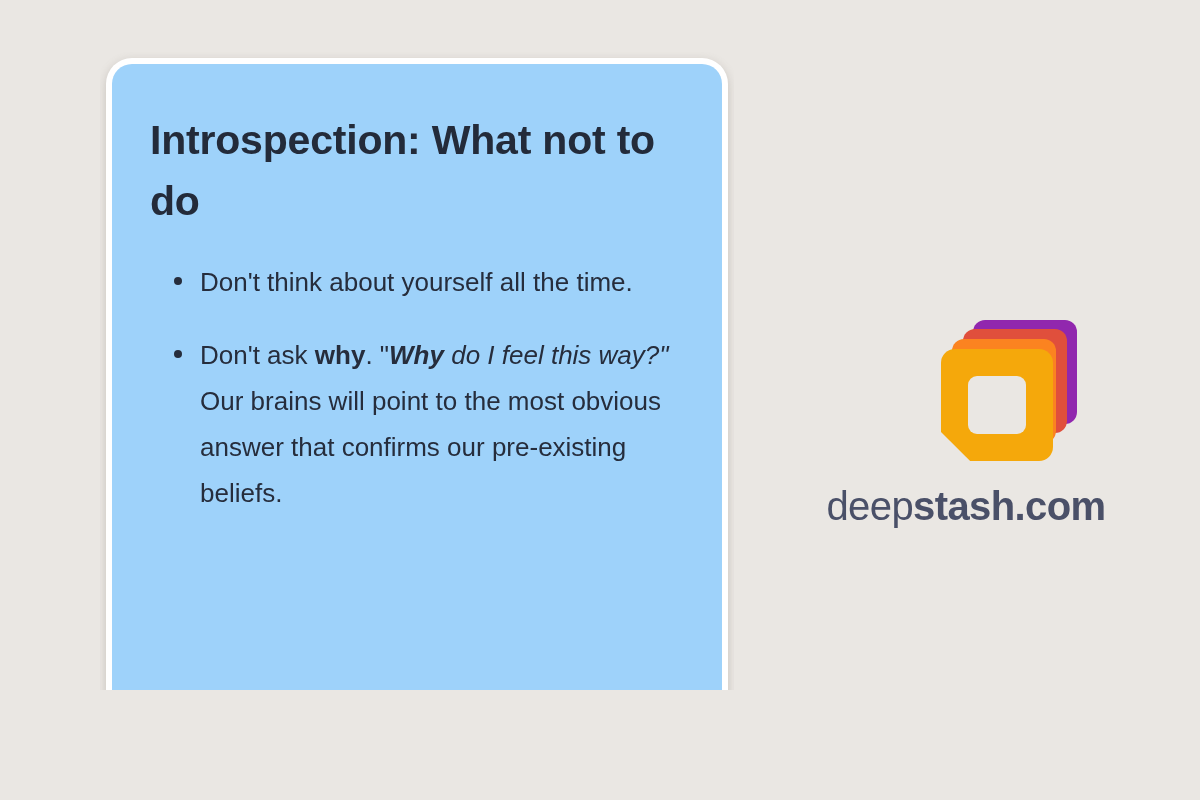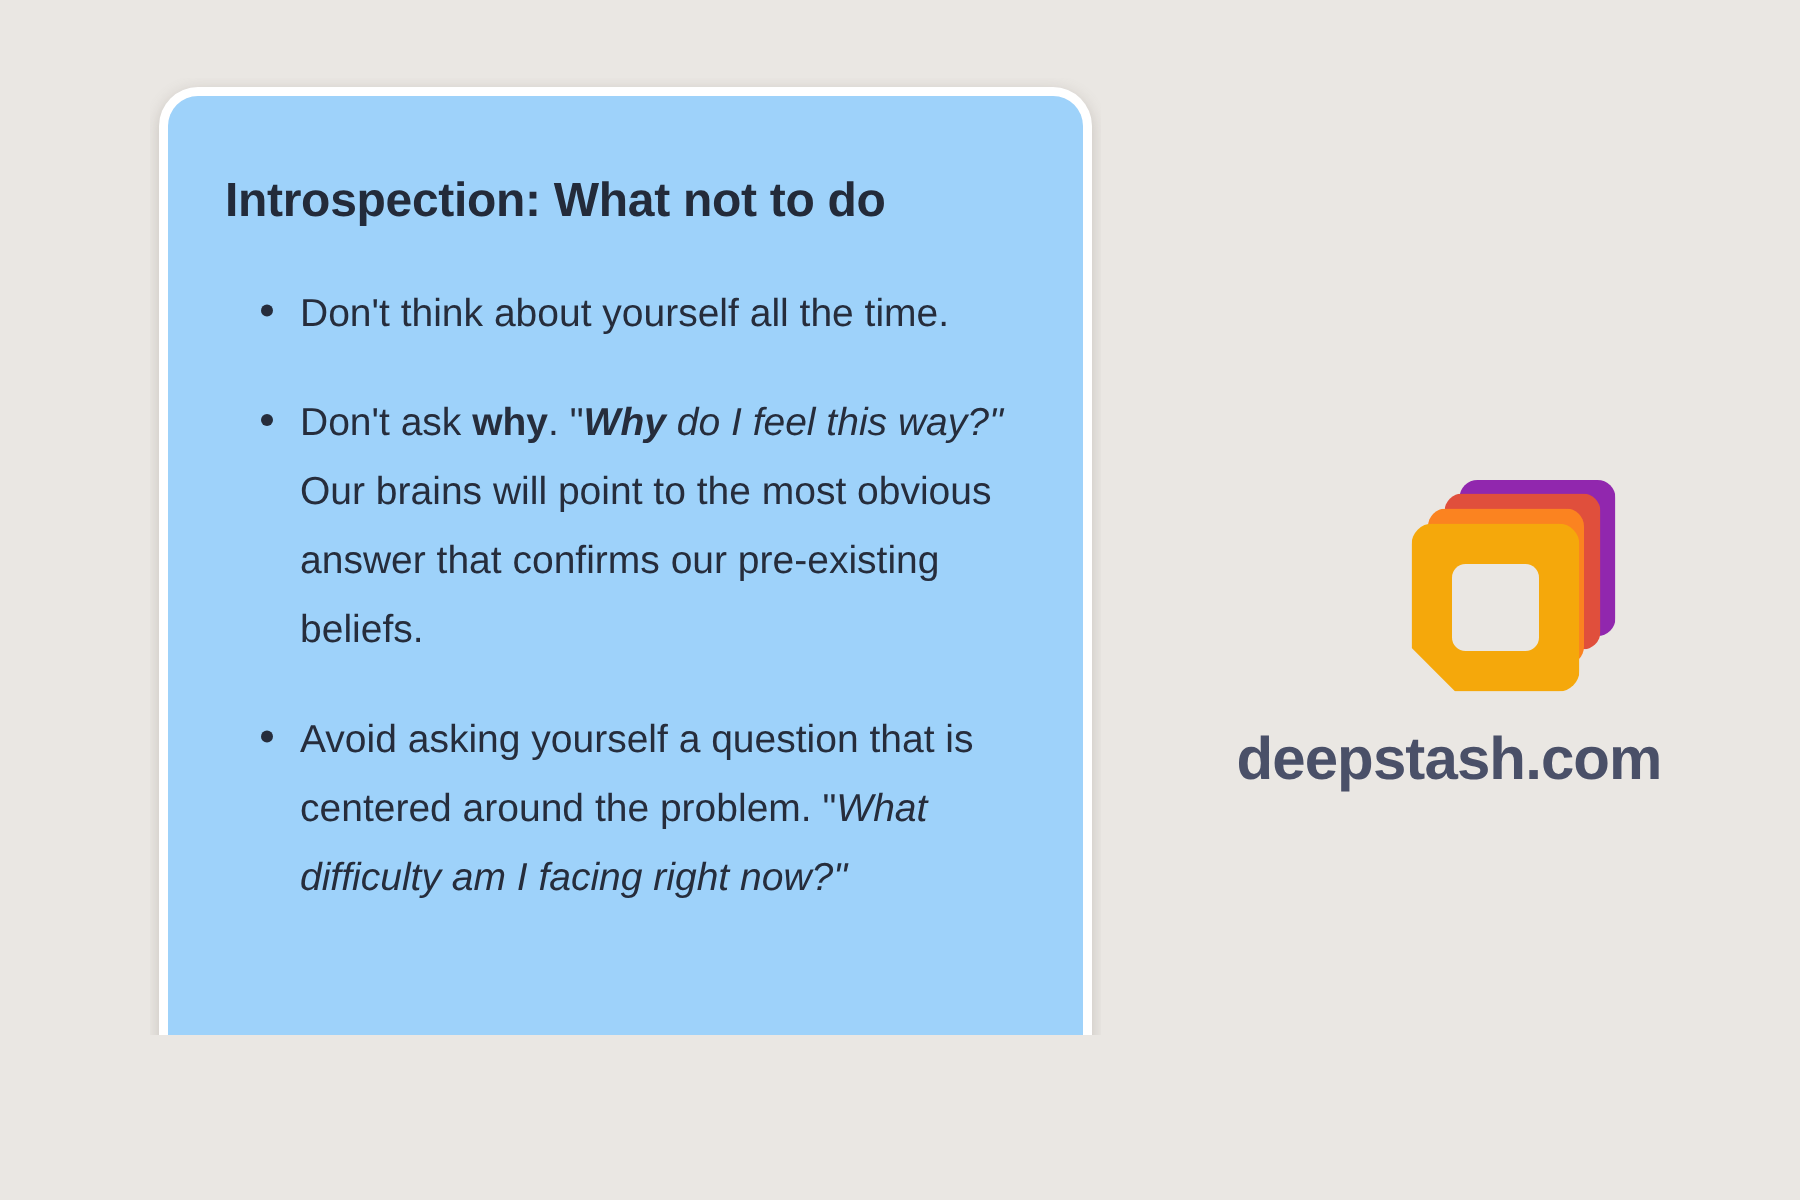--- a/index.html
+++ b/index.html
@@ -55,21 +55,21 @@
     z-index: 6;
   }
 
   #card-inner {
     position: relative;
     padding: 46px 34px 0 38px;
     z-index: 2;
   }
 
   #card-title {
-    font-size: 32px;
+    font-size: 41px;
     line-height: 1.48;
     font-weight: bold;
     color: #232b3a;
     letter-spacing: -0.2px;
     margin: 0 0 28px 0;
     max-width: 552px;
   }
 
   ul#card-bullets {
     margin: 0;
@@ -138,44 +138,41 @@
   }
 
   #logo-wordmark {
     margin-top: 22px;
     text-align: center;
     font-size: 40px;
     color: #4a5068;
     letter-spacing: -0.6px;
     white-space: nowrap;
   }
-  #logo-wordmark .w-deep { font-weight: 700; }
+  #logo-wordmark .w-deep { font-weight: 400; }
   #logo-wordmark .w-stash { font-weight: bold; }
   #logo-wordmark .w-tld  { font-weight: 700; }
 </style>
 </head>
 <body>
 
 <div id="card-wrap">
   <div id="card-shadow"></div>
 
   <div id="card">
     <div id="card-inner">
 
       <h1 id="card-title">Introspection: What not to do</h1>
 
       <ul id="card-bullets">
         <li>
           <span><span>Don't think about yourself all the time.</span></span>
         </li>
         <li>
           <span><span>Don't ask </span><span class="b">why</span><span>.  "</span><span class="bi">Why</span><span class="i"> do I feel this way?"</span><span> Our brains will point to the most obvious answer that confirms our pre-existing beliefs.</span></span>
-        </li>
-        <li>
-          <span><span>Avoid asking yourself a question that is centered around the problem. "</span><span class="i">What difficulty am I facing right now?"</span></span>
         </li>
       </ul>
 
     </div>
 
   </div>
 </div>
 <div id="card-clip"></div>
 
 <div id="logo-block">

